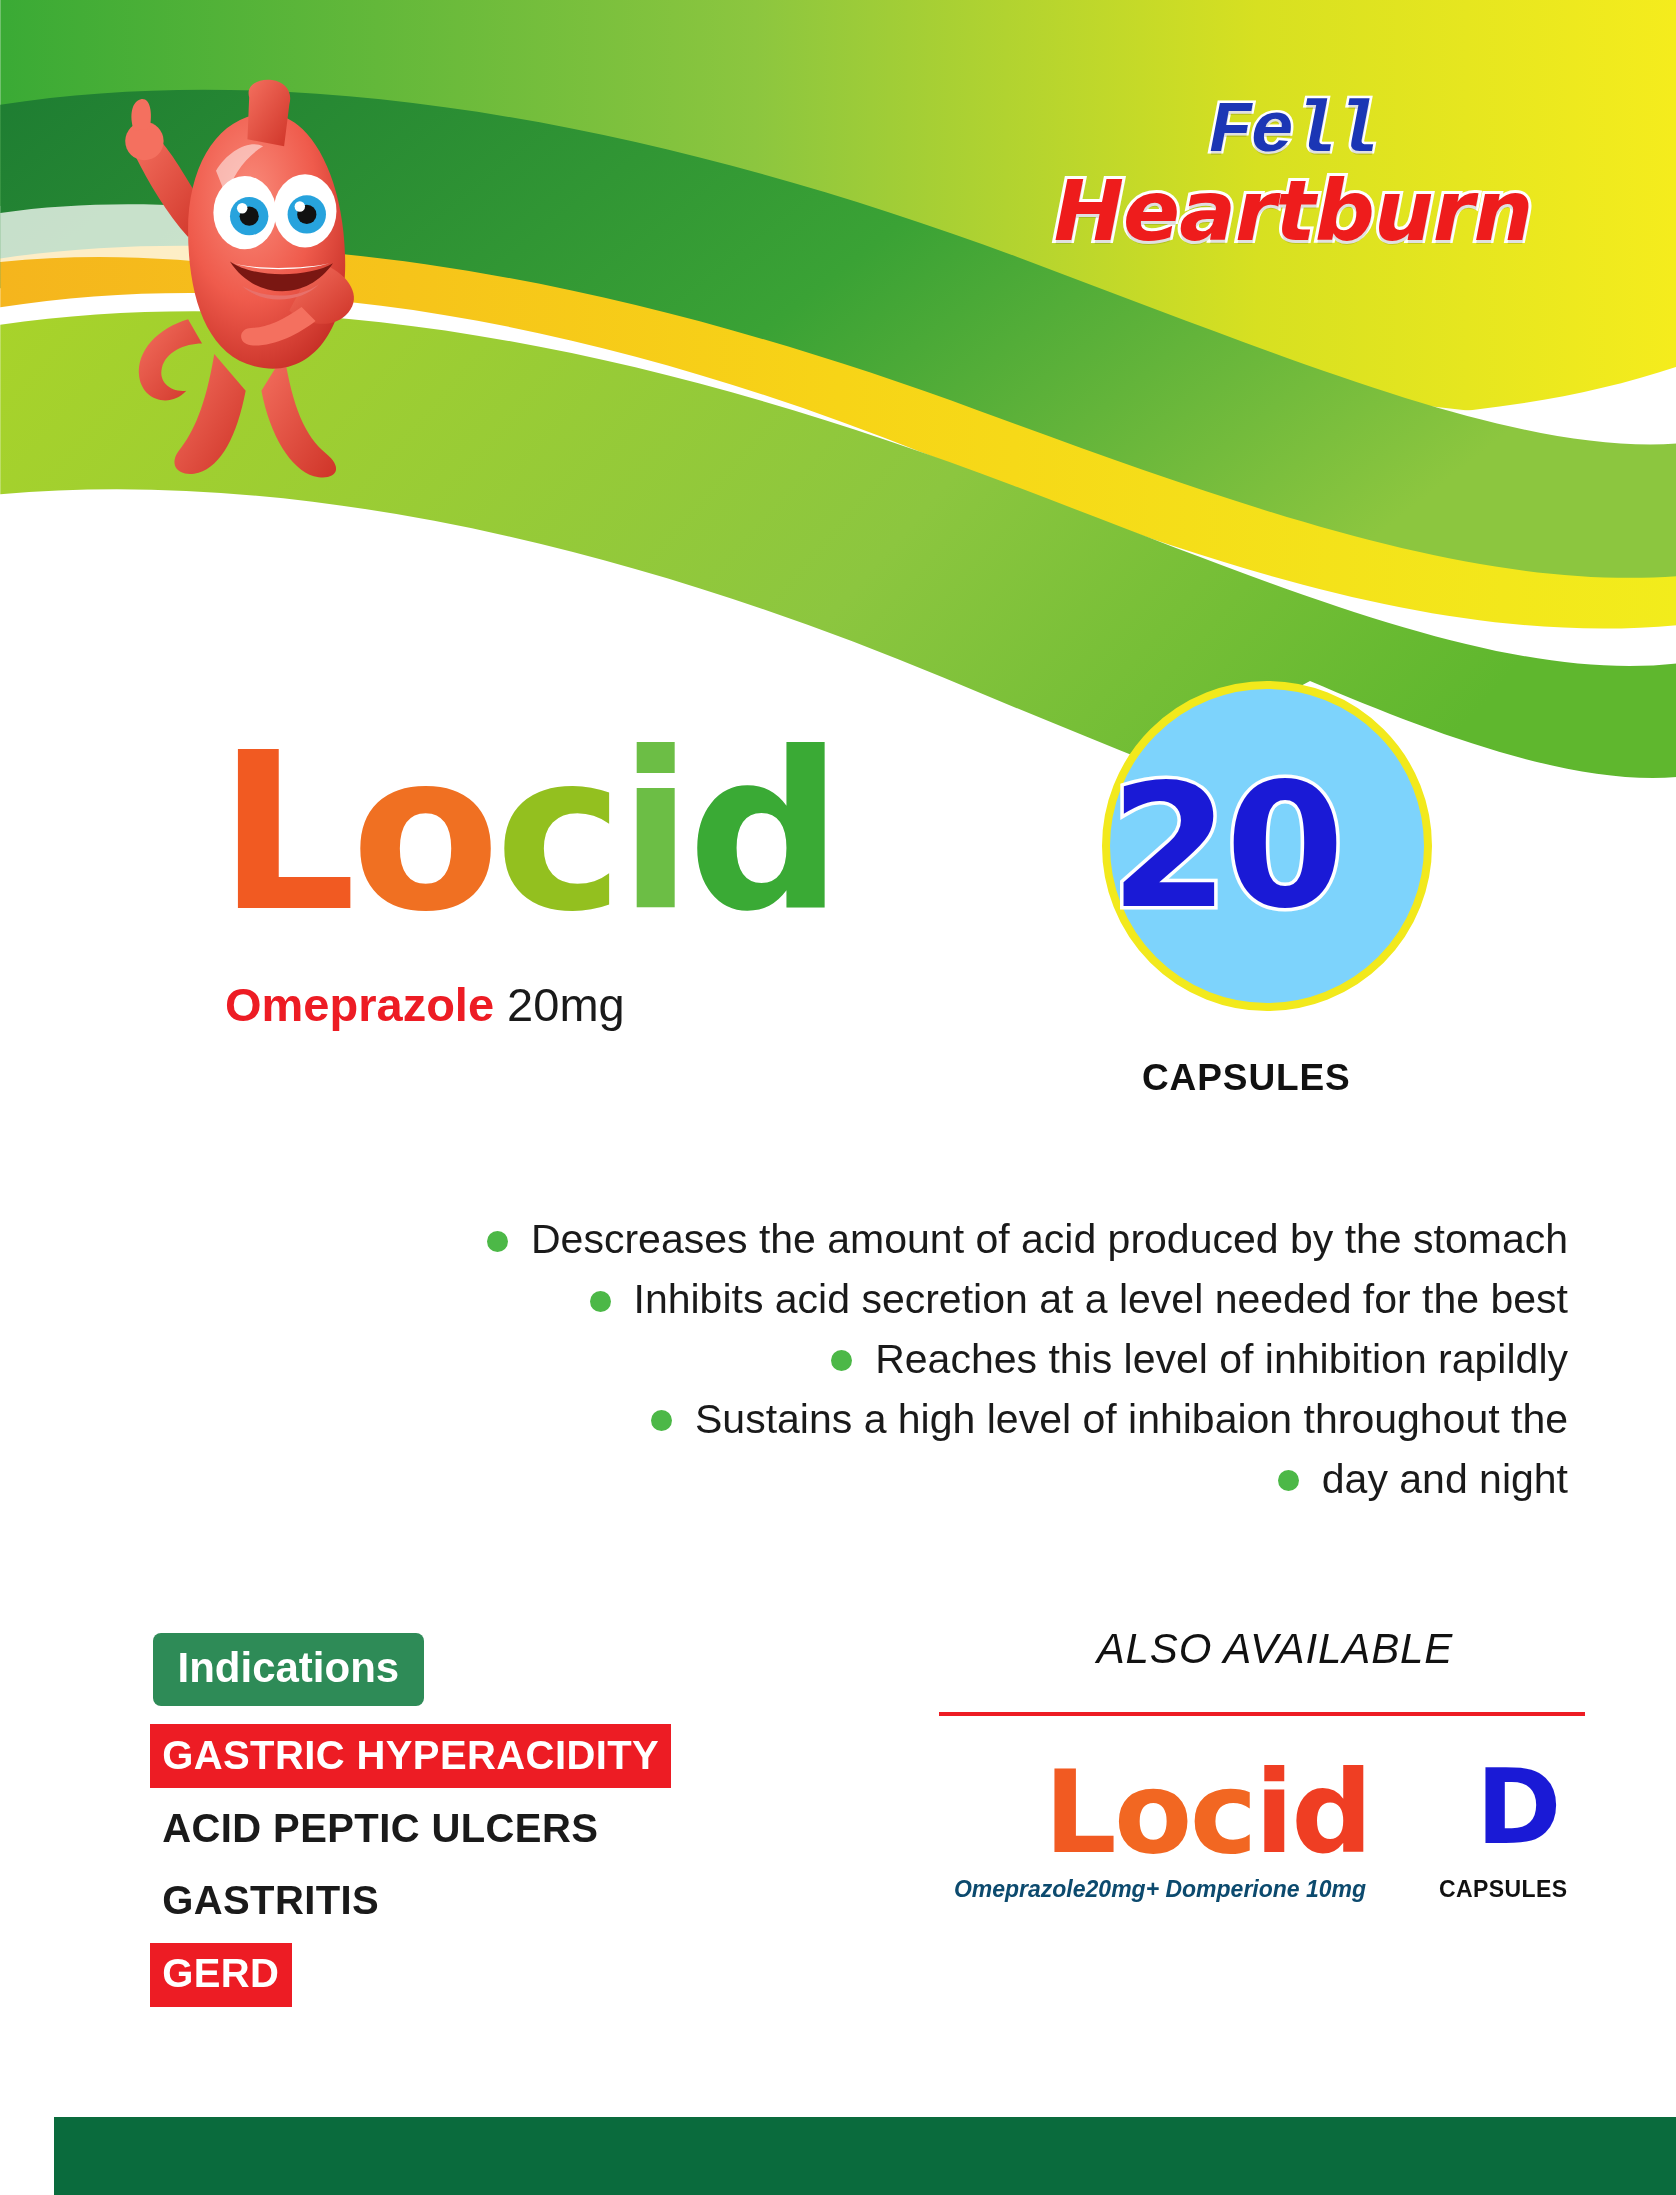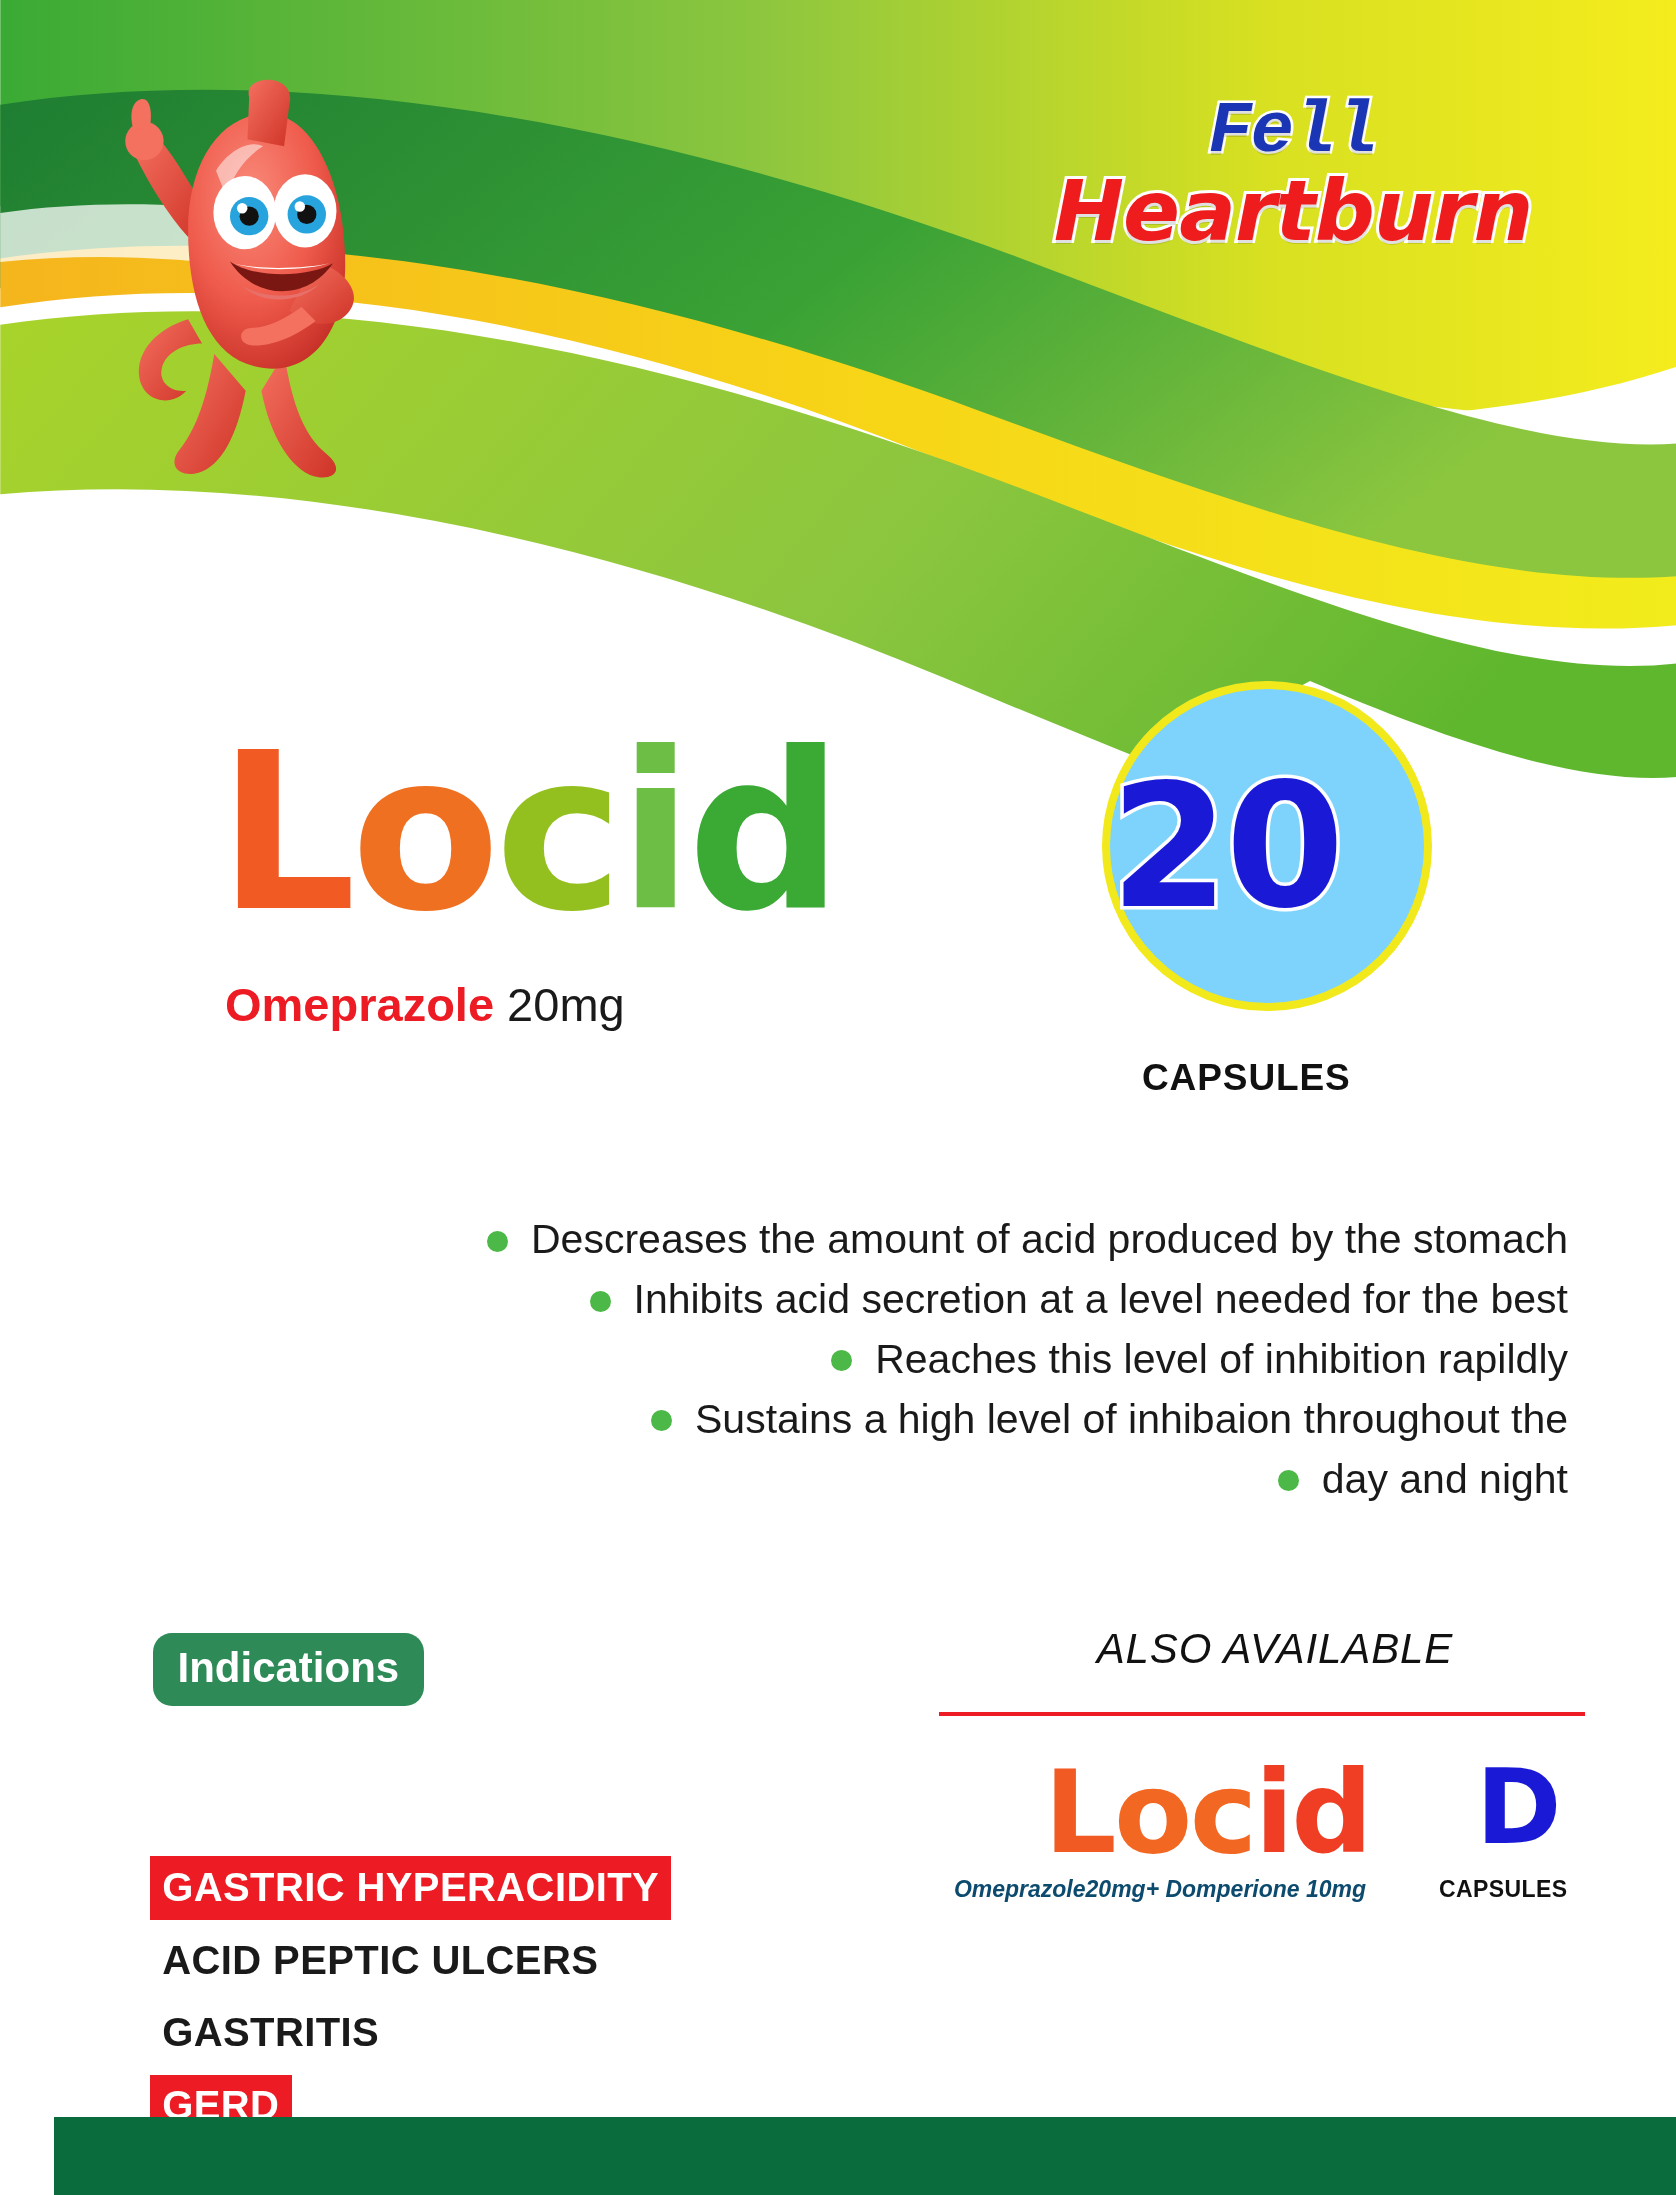--- a/index.html
+++ b/index.html
@@ -169,23 +169,23 @@
   
   .ind-label {
     position: absolute;
     left: 153px;
     top: 1633px;
     background: #2e8b57;
     color: #ffffff;
     font-size: 42px;
     font-weight: bold;
     padding: 10.5px 24.5px 14px 24.5px;
-    border-radius: 19px;
-  }
-  .ind-list { position: absolute; left: 150px; top: 1856px; width: 786px; }
+    border-radius: 8px;
+  }
+  .ind-list { position: absolute; left: 150px; top: 1724px; width: 786px; }
   .ind-item {
     font-size: 40px;
     font-weight: bold;
     color: #1a1a1a;
     letter-spacing: 0.4px;
     padding: 8.7px 12.2px 10.5px 12.2px;
     margin-bottom: 8.7px;
     display: inline-block;
   }
   .ind-item.hl {

